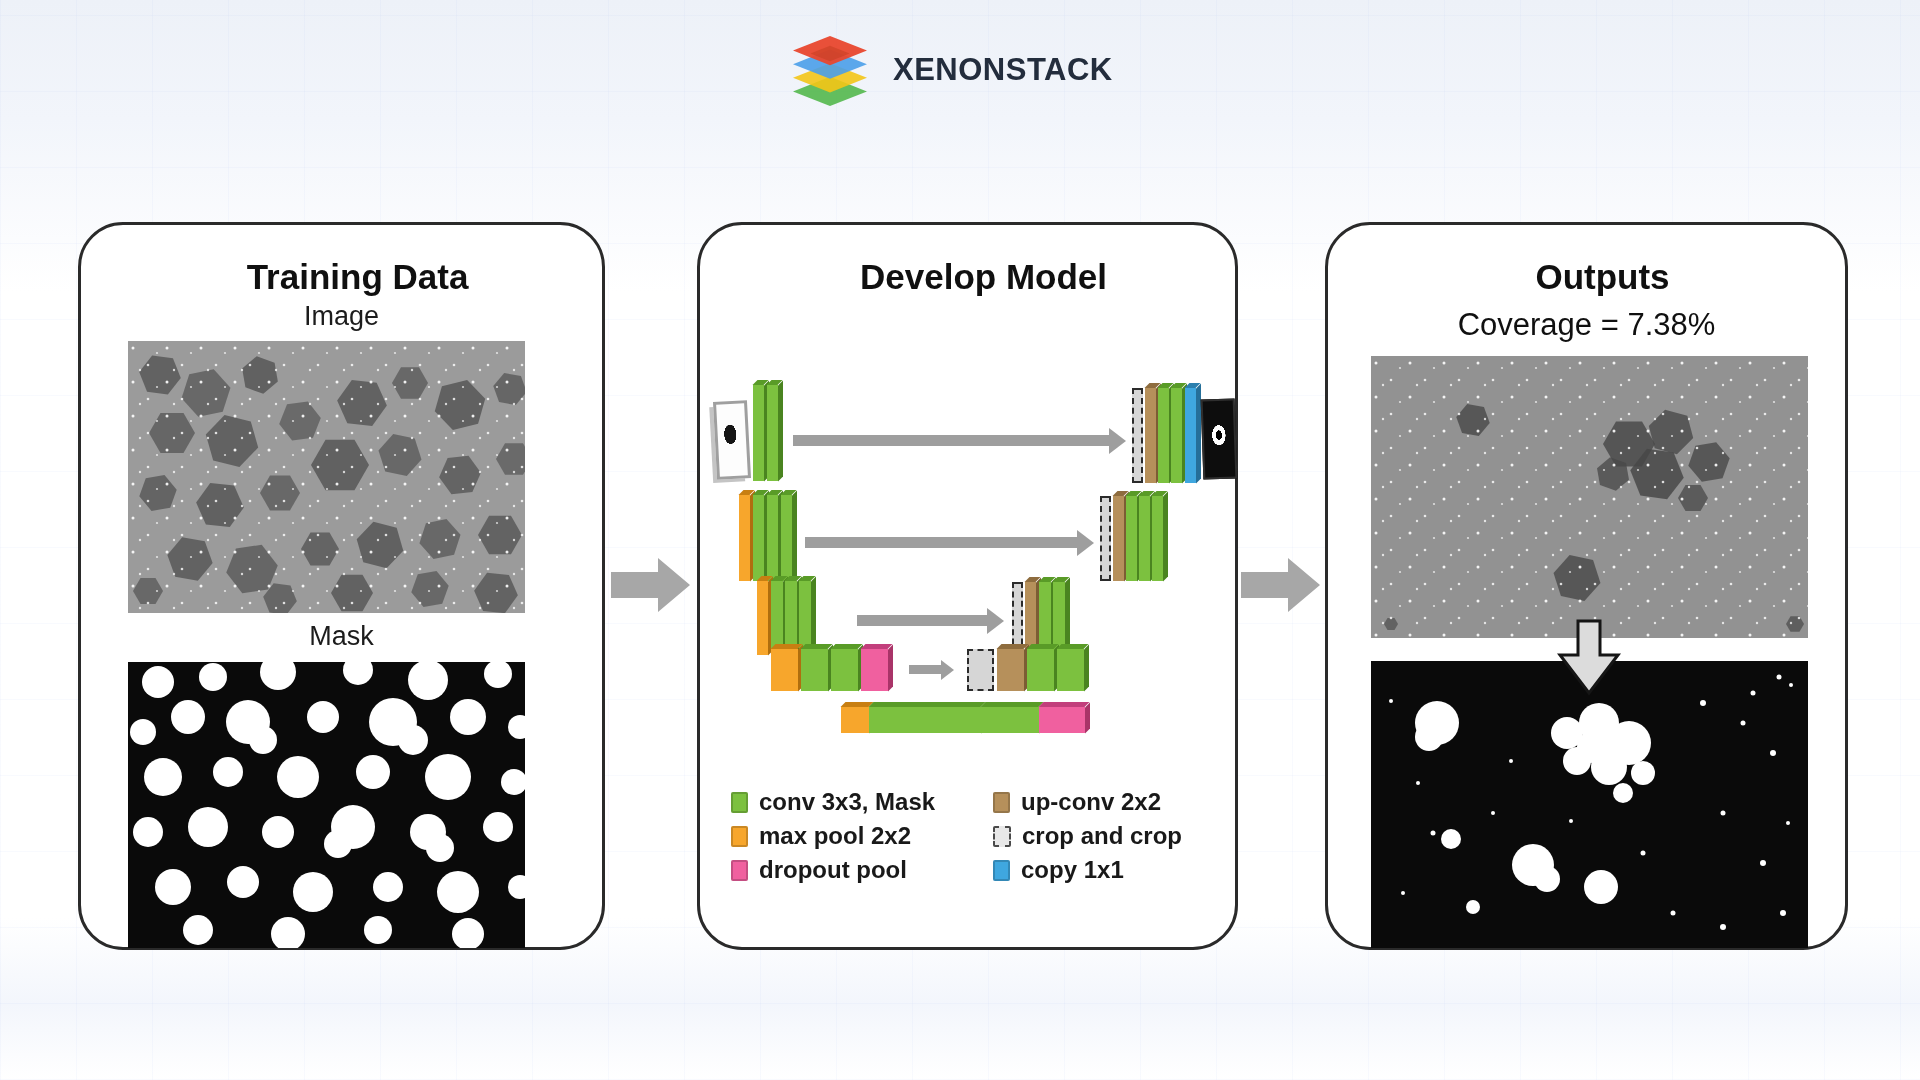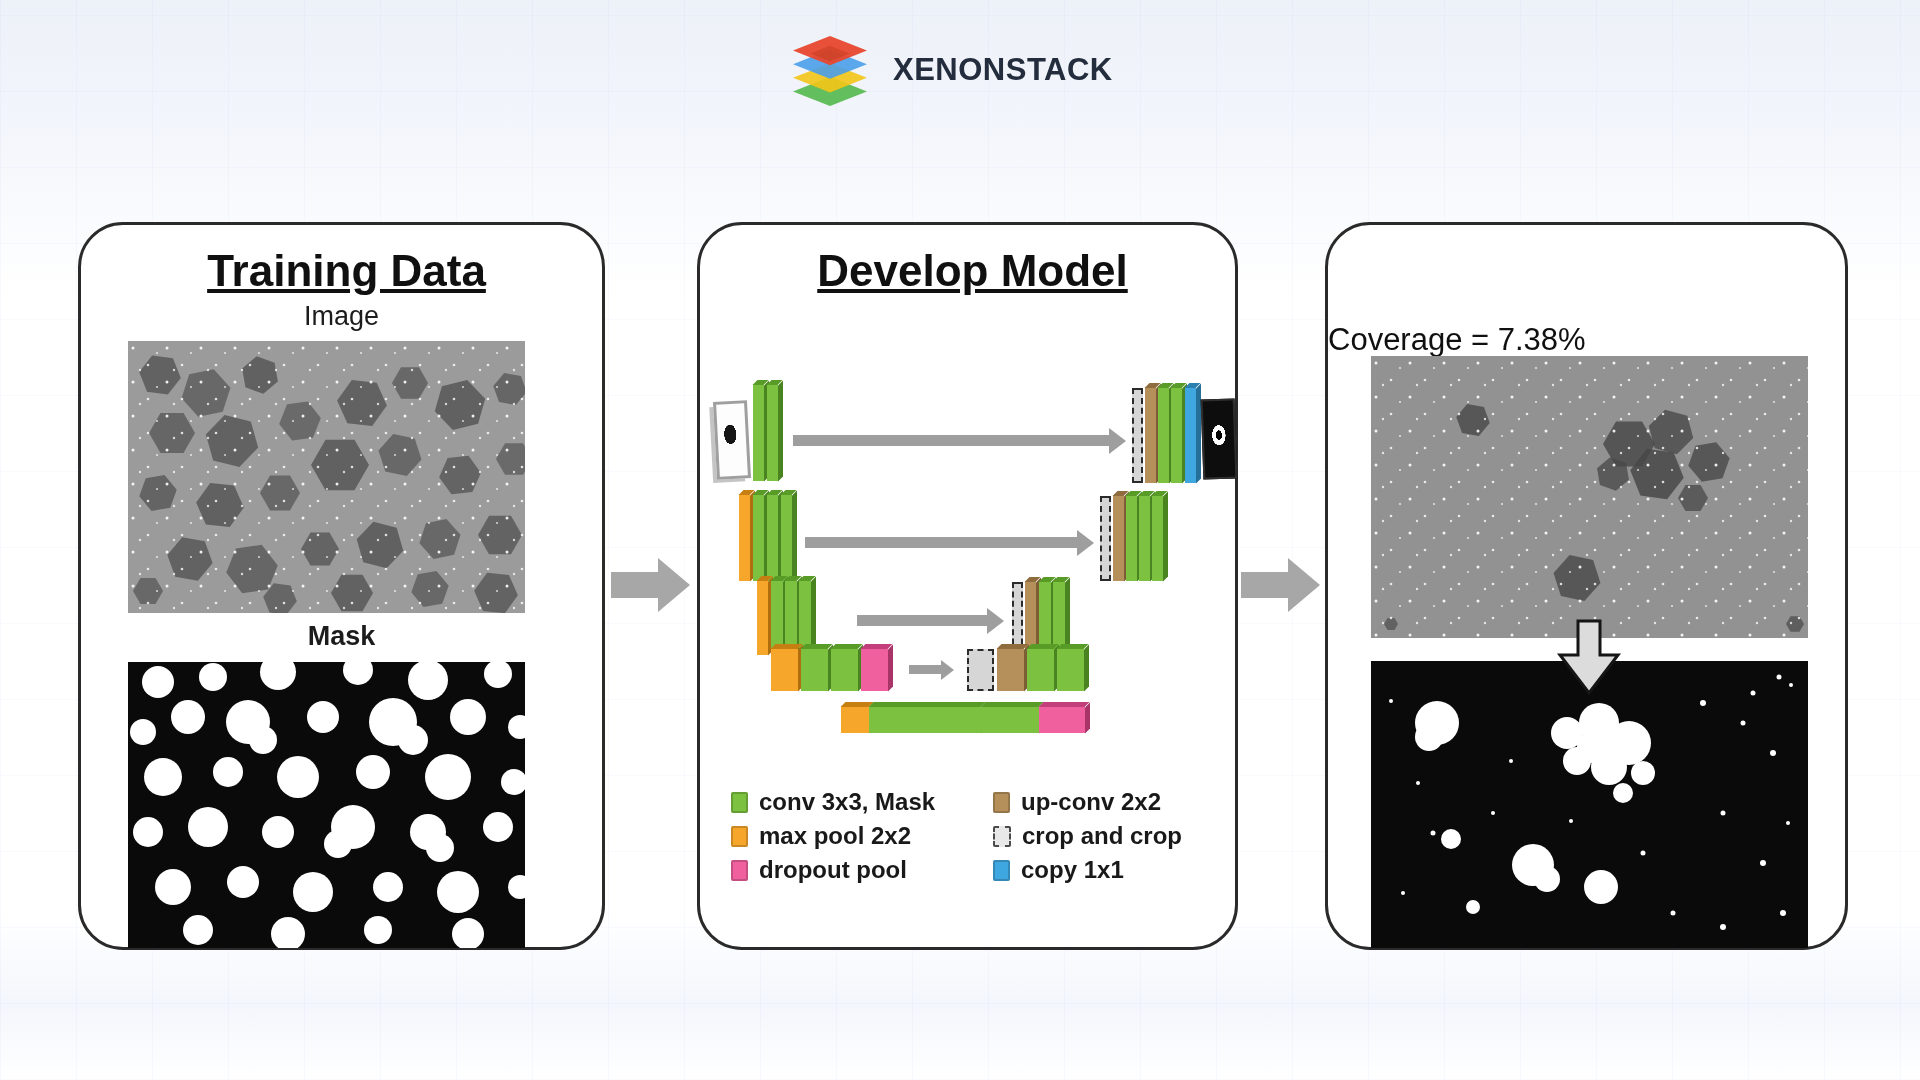--- a/index.html
+++ b/index.html
@@ -17,29 +17,29 @@
   .logo{position:absolute;left:791px;top:34px;display:flex;align-items:center;gap:24px;}
   .logo-icon{width:78px;height:72px;}
   .logo-text{font-size:31px;font-weight:800;letter-spacing:.5px;color:#232d3d;}
 
   
   .panel{position:absolute;top:222px;height:728px;background:#fff;
     border:3px solid #2a2a2a;border-radius:45px;box-sizing:border-box;}
   .p-left{left:78px;width:527px;}
   .p-mid{left:697px;width:541px;}
   .p-right{left:1325px;width:523px;}
-  .panel-title{position:absolute;top:16px;left:0;width:100%;margin:5px;text-align:center;
-    font-size:44px;font-weight:700;color:#101010;text-decoration:underline;}
+  .panel-title{position:absolute;top:16px;left:0;width:100%;margin:16px;text-align:center;
+    font-size:35px;font-weight:700;color:#101010;}
   .sublabel{position:absolute;left:0;width:100%;text-align:center;font-size:27px;
     font-weight:500;color:#1c1c1c;}
   .image-label{top:76px;}
-  .mask-label{top:396px;font-weight:bold;}
+  .mask-label{top:396px;}
   .model-sub{top:96px;font-size:26px;}
-  .coverage{position:absolute;top:82px;left:0;width:100%;text-align:left;
-    font-size:31px;font-weight:500;color:#101010;margin-top:15px;}
+  .coverage{position:absolute;top:82px;left:0;width:100%;text-align:center;
+    font-size:31px;font-weight:500;color:#101010;}
 
   .micro{position:absolute;display:block;}
   .img-l{left:47px;top:116px;width:397px;height:272px;}
   .msk-l{left:47px;top:437px;width:397px;height:286px;}
   .img-r{left:43px;top:131px;width:437px;height:282px;}
   .msk-r{left:43px;top:436px;width:437px;height:287px;}
   .down-arrow{position:absolute;left:228px;top:394px;width:66px;height:78px;z-index:3;}
 
   
   .flow-arrow{position:absolute;top:556px;width:80px;height:58px;}
@@ -279,20 +279,21 @@
         <span>copy 1x1</span>
       </div>
     </div>
   </section>
 
   <svg class="flow-arrow a2" viewBox="0 0 80 58">
     <polygon points="0,16 47,16 47,2 79,29 47,56 47,42 0,42" fill="#a7a7a7"></polygon>
   </svg>
 
   <section class="panel p-right">
+    <h2 class="panel-title">Outputs</h2>
     <div class="coverage">Coverage = 7.38%</div>
 
     <svg class="micro img-r" viewBox="0 0 437 282" preserveAspectRatio="none">
       <rect width="437" height="282" fill="#929292"></rect>
       <g fill="#484848">
         <use href="#hex" transform="translate(102 64) scale(17) rotate(10)" opacity=".8"></use>
         <use href="#hex" transform="translate(258 88) scale(26)" opacity=".82"></use>
         <use href="#hex" transform="translate(300 76) scale(23) rotate(15)" opacity=".78"></use>
         <use href="#hex" transform="translate(338 106) scale(21) rotate(-10)" opacity=".8"></use>
         <use href="#hex" transform="translate(286 118) scale(27) rotate(8)" opacity=".84"></use>

